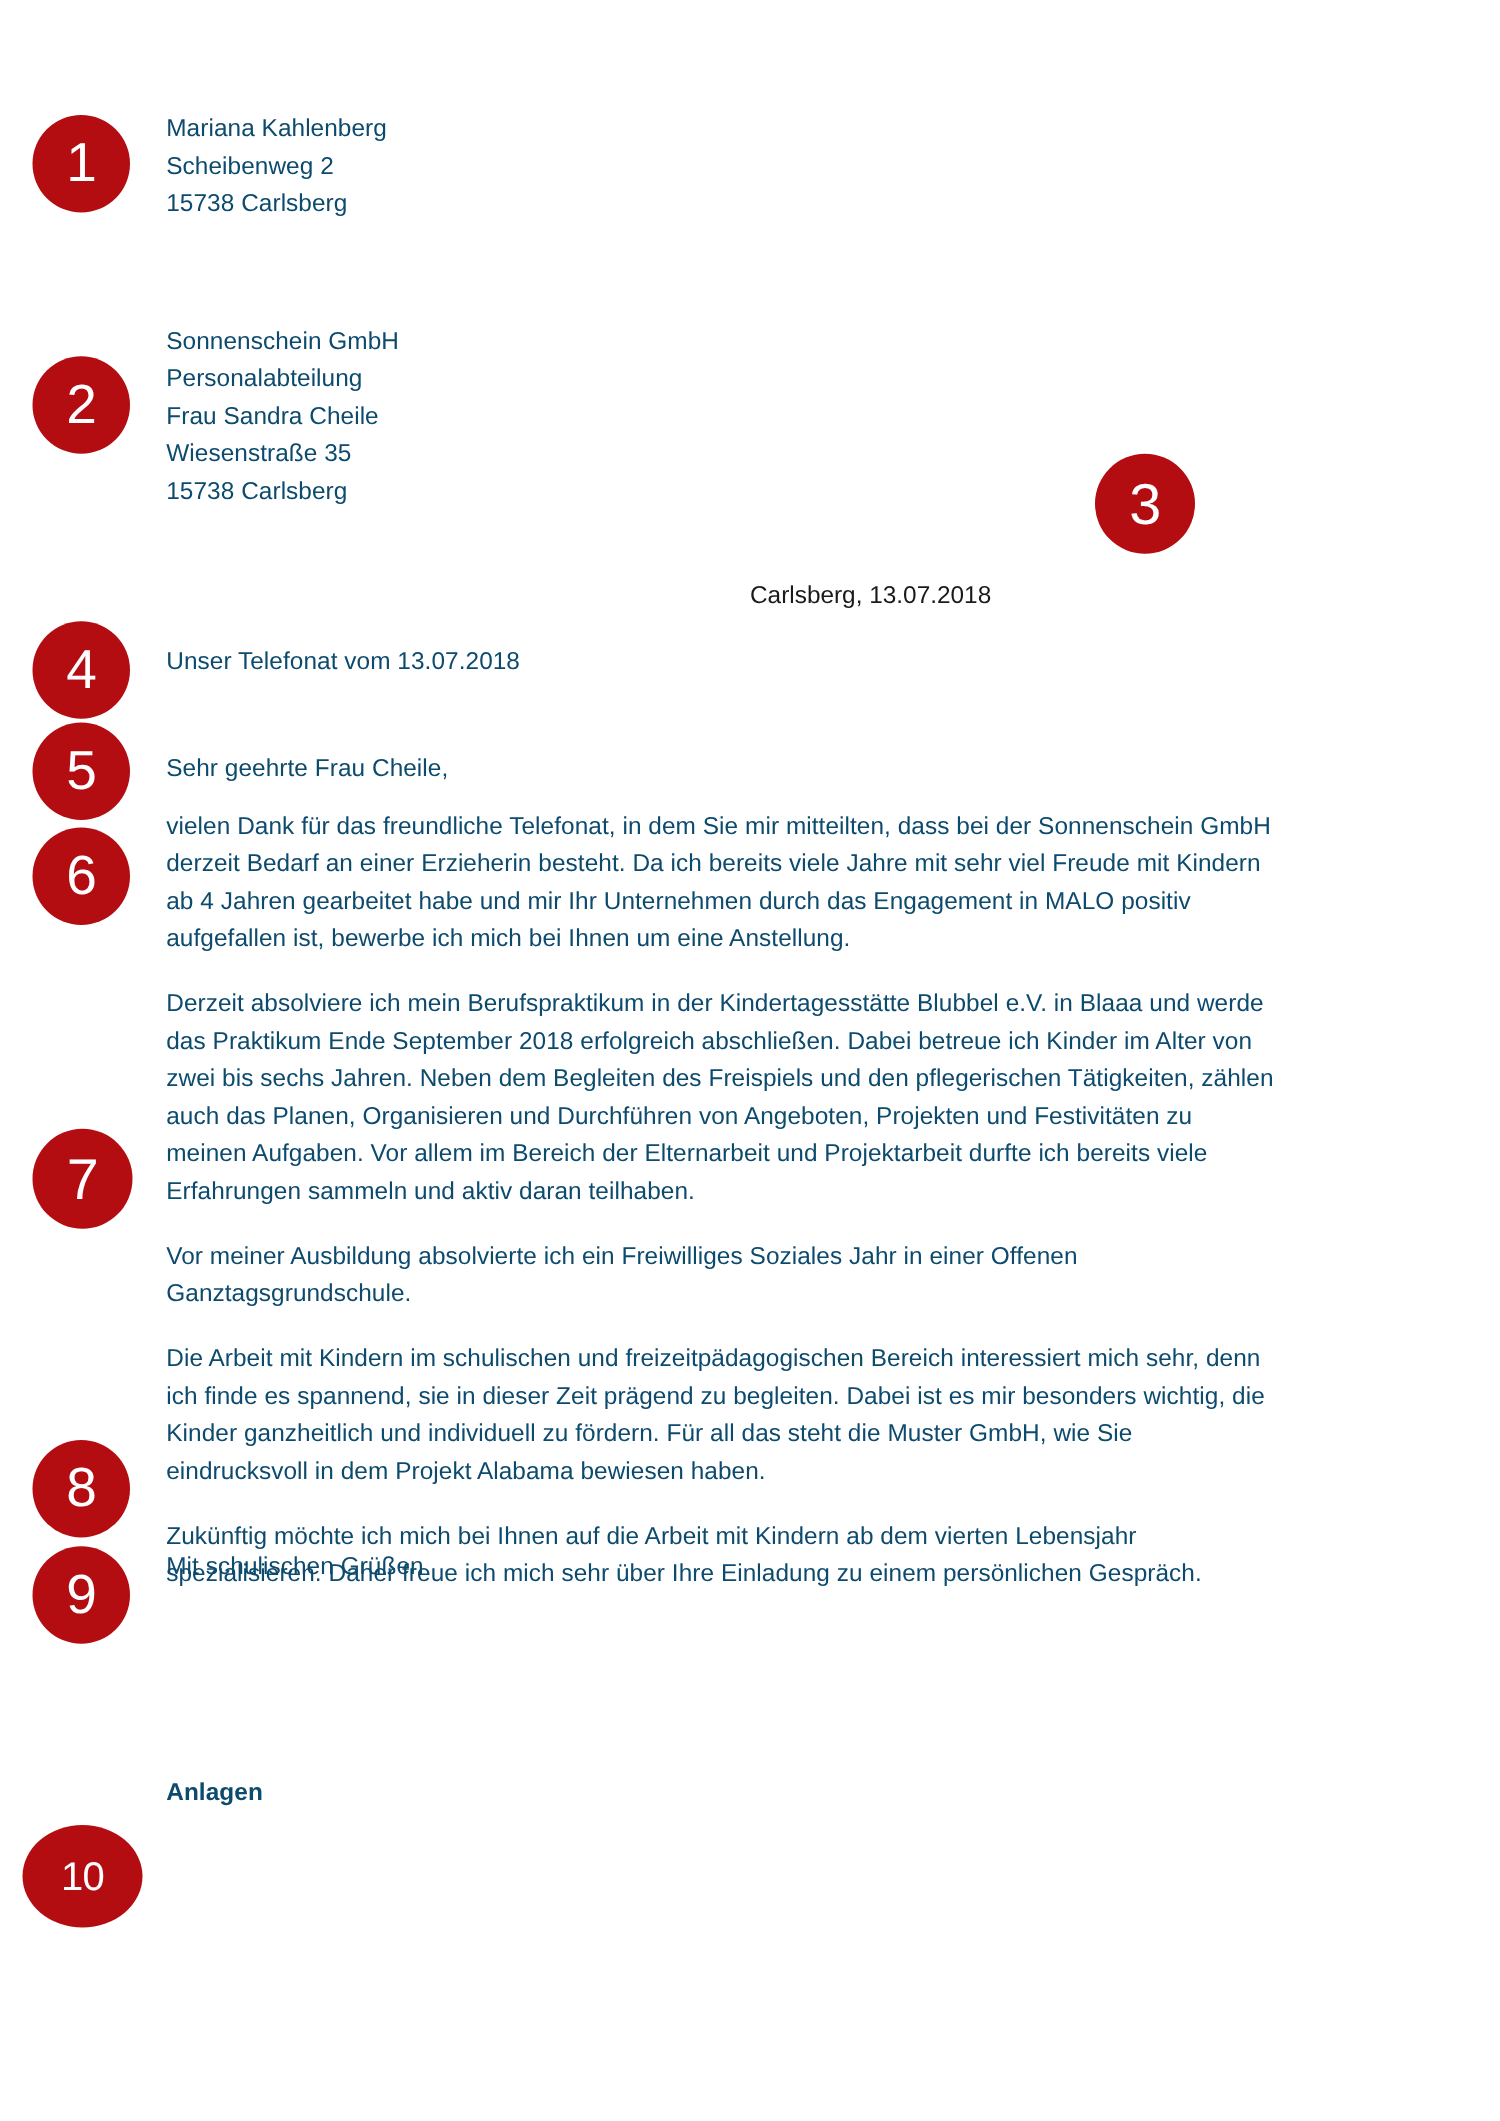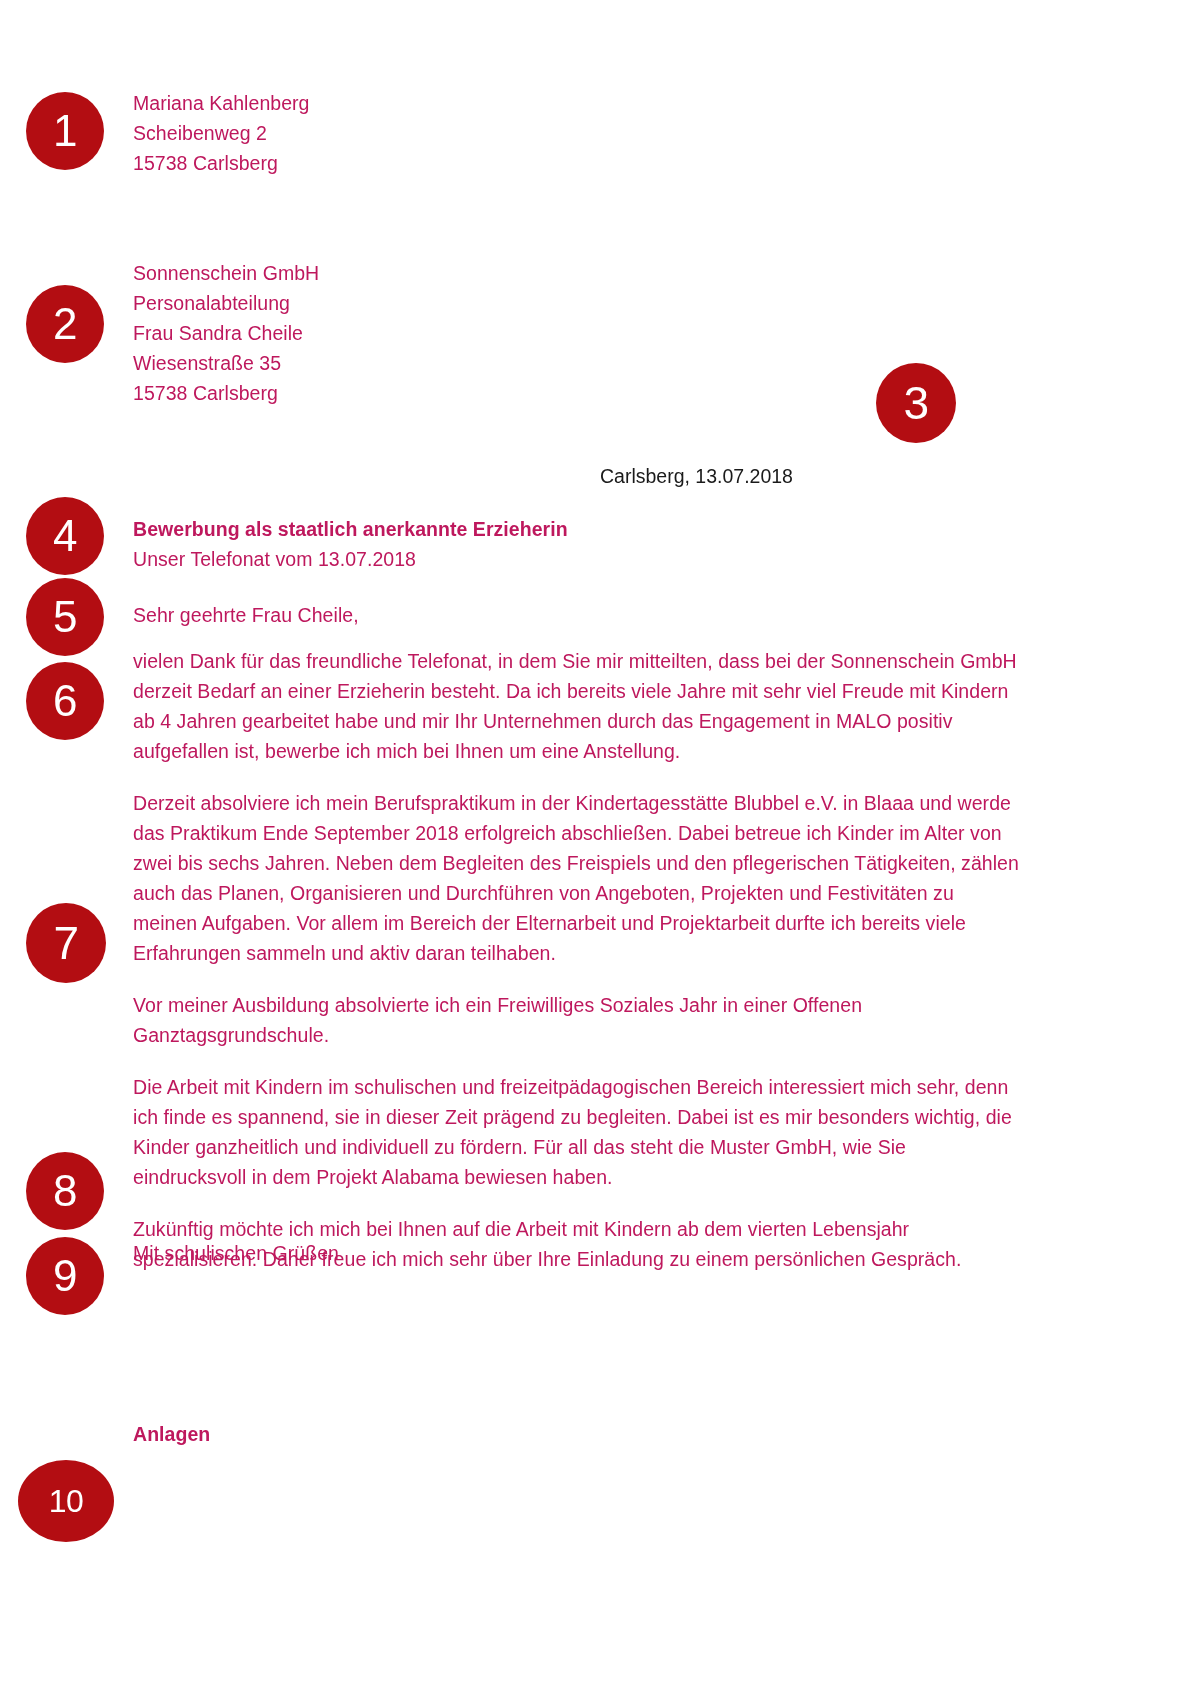--- a/index.html
+++ b/index.html
@@ -34,21 +34,21 @@
     line-height: 1;
     letter-spacing: -0.5px;
     user-select: none;
   }
 
   
   .block {
     position: absolute;
     font-size: 19.5px;
     line-height: 30px;
-    color: #be185d;
+    color: #0c4a6e;
     letter-spacing: 0.05px;
   }
   .block .line { display: block; white-space: nowrap; }
   .bold { font-weight: bold; }
   .para { margin: 0 0 22px 0; }
   .para:last-child { margin-bottom: 12px; }
   .date-line {
     position: absolute;
     font-size: 19.5px;
     line-height: 28px;
@@ -110,21 +110,20 @@
     <span class="line">Sonnenschein GmbH</span>
     <span class="line">Personalabteilung</span>
     <span class="line">Frau Sandra Cheile</span>
     <span class="line">Wiesenstraße 35</span>
     <span class="line">15738 Carlsberg</span>
   </div>
 
   <div class="date-line" style="left:600px; top:462px; width:420px;">Carlsberg, 13.07.2018</div>
 
   <div class="block" style="left:133px; top:514px;">
-    <span class="line bold">Bewerbung als staatlich anerkannte Erzieherin</span>
     <span class="line">Unser Telefonat vom 13.07.2018</span>
   </div>
 
   <div class="block" style="left:133px; top:600px;">Sehr geehrte Frau Cheile,</div>
 
   <div class="block" style="left:133px; top:646px; width:888px;">
     <p class="para">vielen Dank für das freundliche Telefonat, in dem Sie mir mitteilten, dass bei der Sonnenschein GmbH derzeit Bedarf an einer Erzieherin besteht. Da ich bereits viele Jahre mit sehr viel Freude mit Kindern ab 4 Jahren gearbeitet habe und mir Ihr Unternehmen durch das Engagement in MALO positiv aufgefallen ist, bewerbe ich mich bei Ihnen um eine Anstellung.</p>
     <p class="para">Derzeit absolviere ich mein Berufspraktikum in der Kindertagesstätte Blubbel e.V. in Blaaa und werde das Praktikum Ende September 2018 erfolgreich abschließen. Dabei betreue ich Kinder im Alter von zwei bis sechs Jahren. Neben dem Begleiten des Freispiels und den pflegerischen Tätigkeiten, zählen auch das Planen, Organisieren und Durchführen von Angeboten, Projekten und Festivitäten zu meinen Aufgaben. Vor allem im Bereich der Elternarbeit und Projektarbeit durfte ich bereits viele Erfahrungen sammeln und aktiv daran teilhaben.</p>
     <p class="para">Vor meiner Ausbildung absolvierte ich ein Freiwilliges Soziales Jahr in einer Offenen Ganztagsgrundschule.</p>
     <p class="para">Die Arbeit mit Kindern im schulischen und freizeitpädagogischen Bereich interessiert mich sehr, denn ich finde es spannend, sie in dieser Zeit prägend zu begleiten. Dabei ist es mir besonders wichtig, die Kinder ganzheitlich und individuell zu fördern. Für all das steht die Muster GmbH, wie Sie eindrucksvoll in dem Projekt Alabama bewiesen haben.</p>

